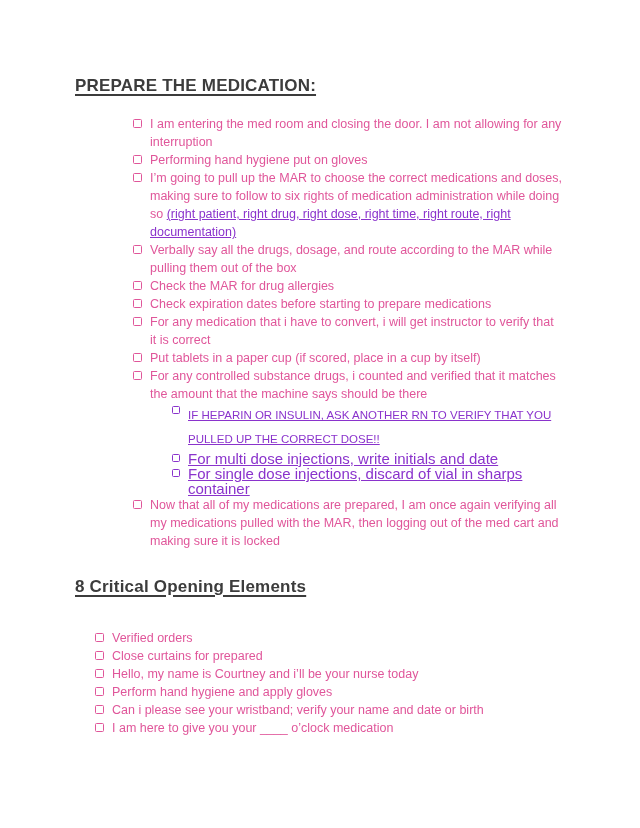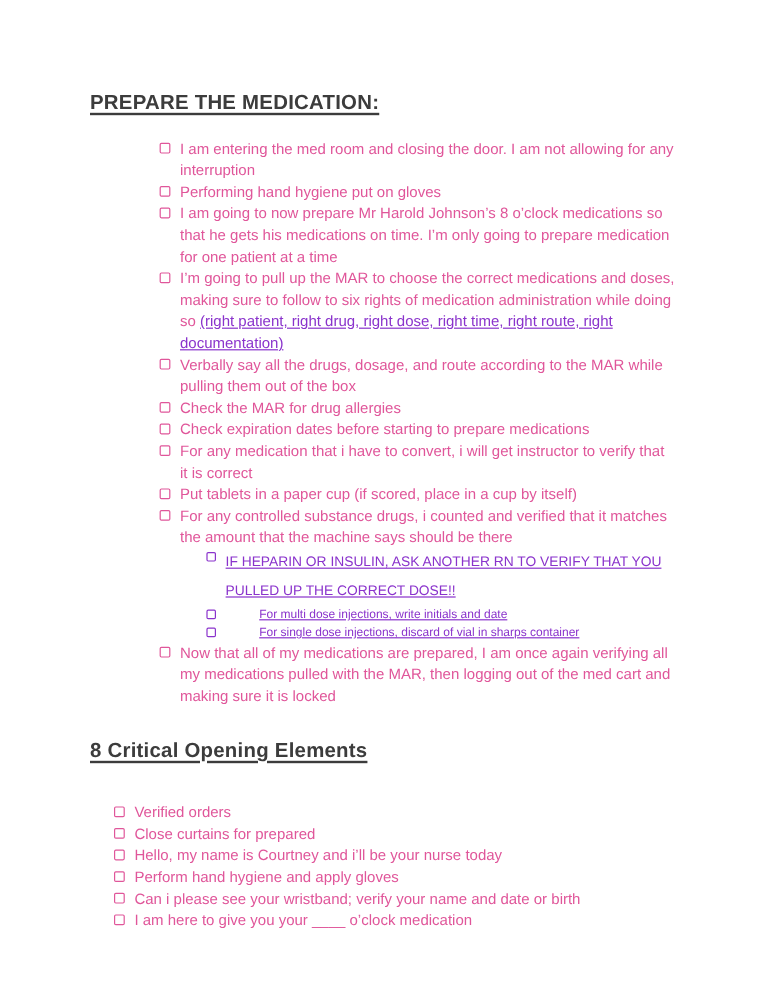--- a/index.html
+++ b/index.html
@@ -39,42 +39,38 @@
     border-radius: 1.5px;
     margin: 4px 8px 0 0;
     background: transparent;
     cursor: pointer;
   }
   .item-text { flex: 1 1 auto; }
   .pink { color: var(--pink, #e0569a); }
   .purple { color: var(--purple, #8a33cc); text-decoration: underline; }
   .sub-list { margin-left: 39px; }
   .sub-item.md { font-size: 11.5px; line-height: 24px; }
-  .sub-item.sm { font-size: 10px; line-height: 15px; gap: 28px; }
+  .sub-item.sm { font-size: 15px; line-height: 15px; }
   .sub-item .checkbox { width: 8px; height: 8px; margin: 3px 8px 0 0; }
 </style>
 </head>
 <body>
 
 <div class="page">
 
   <section>
     <h2 class="heading heading-1">PREPARE THE MEDICATION:</h2>
     <div class="checklist checklist-1">
         <div class="check-item">
           <span class="checkbox pink"></span>
           <span class="item-text"><span class="seg pink">I am entering the med room and closing the door. I am not allowing for any interruption</span></span>
         </div>
         <div class="check-item">
           <span class="checkbox pink"></span>
           <span class="item-text"><span class="seg pink">Performing hand hygiene put on gloves</span></span>
-        </div>
-        <div class="check-item">
-          <span class="checkbox pink"></span>
-          <span class="item-text"><span class="seg pink">I am going to now prepare Mr Harold Johnson’s 8 o’clock medications so that he gets his medications on time. I’m only going to prepare medication for one patient at a time</span></span>
         </div>
         <div class="check-item">
           <span class="checkbox pink"></span>
           <span class="item-text"><span class="seg pink">I’m going to pull up the MAR to choose the correct medications and doses, making sure to follow to six rights of medication administration while doing so </span><span class="seg purple">(right patient, right drug, right dose, right time, right route, right documentation)</span></span>
         </div>
         <div class="check-item">
           <span class="checkbox pink"></span>
           <span class="item-text"><span class="seg pink">Verbally say all the drugs, dosage, and route according to the MAR while pulling them out of the box</span></span>
         </div>
         <div class="check-item">

